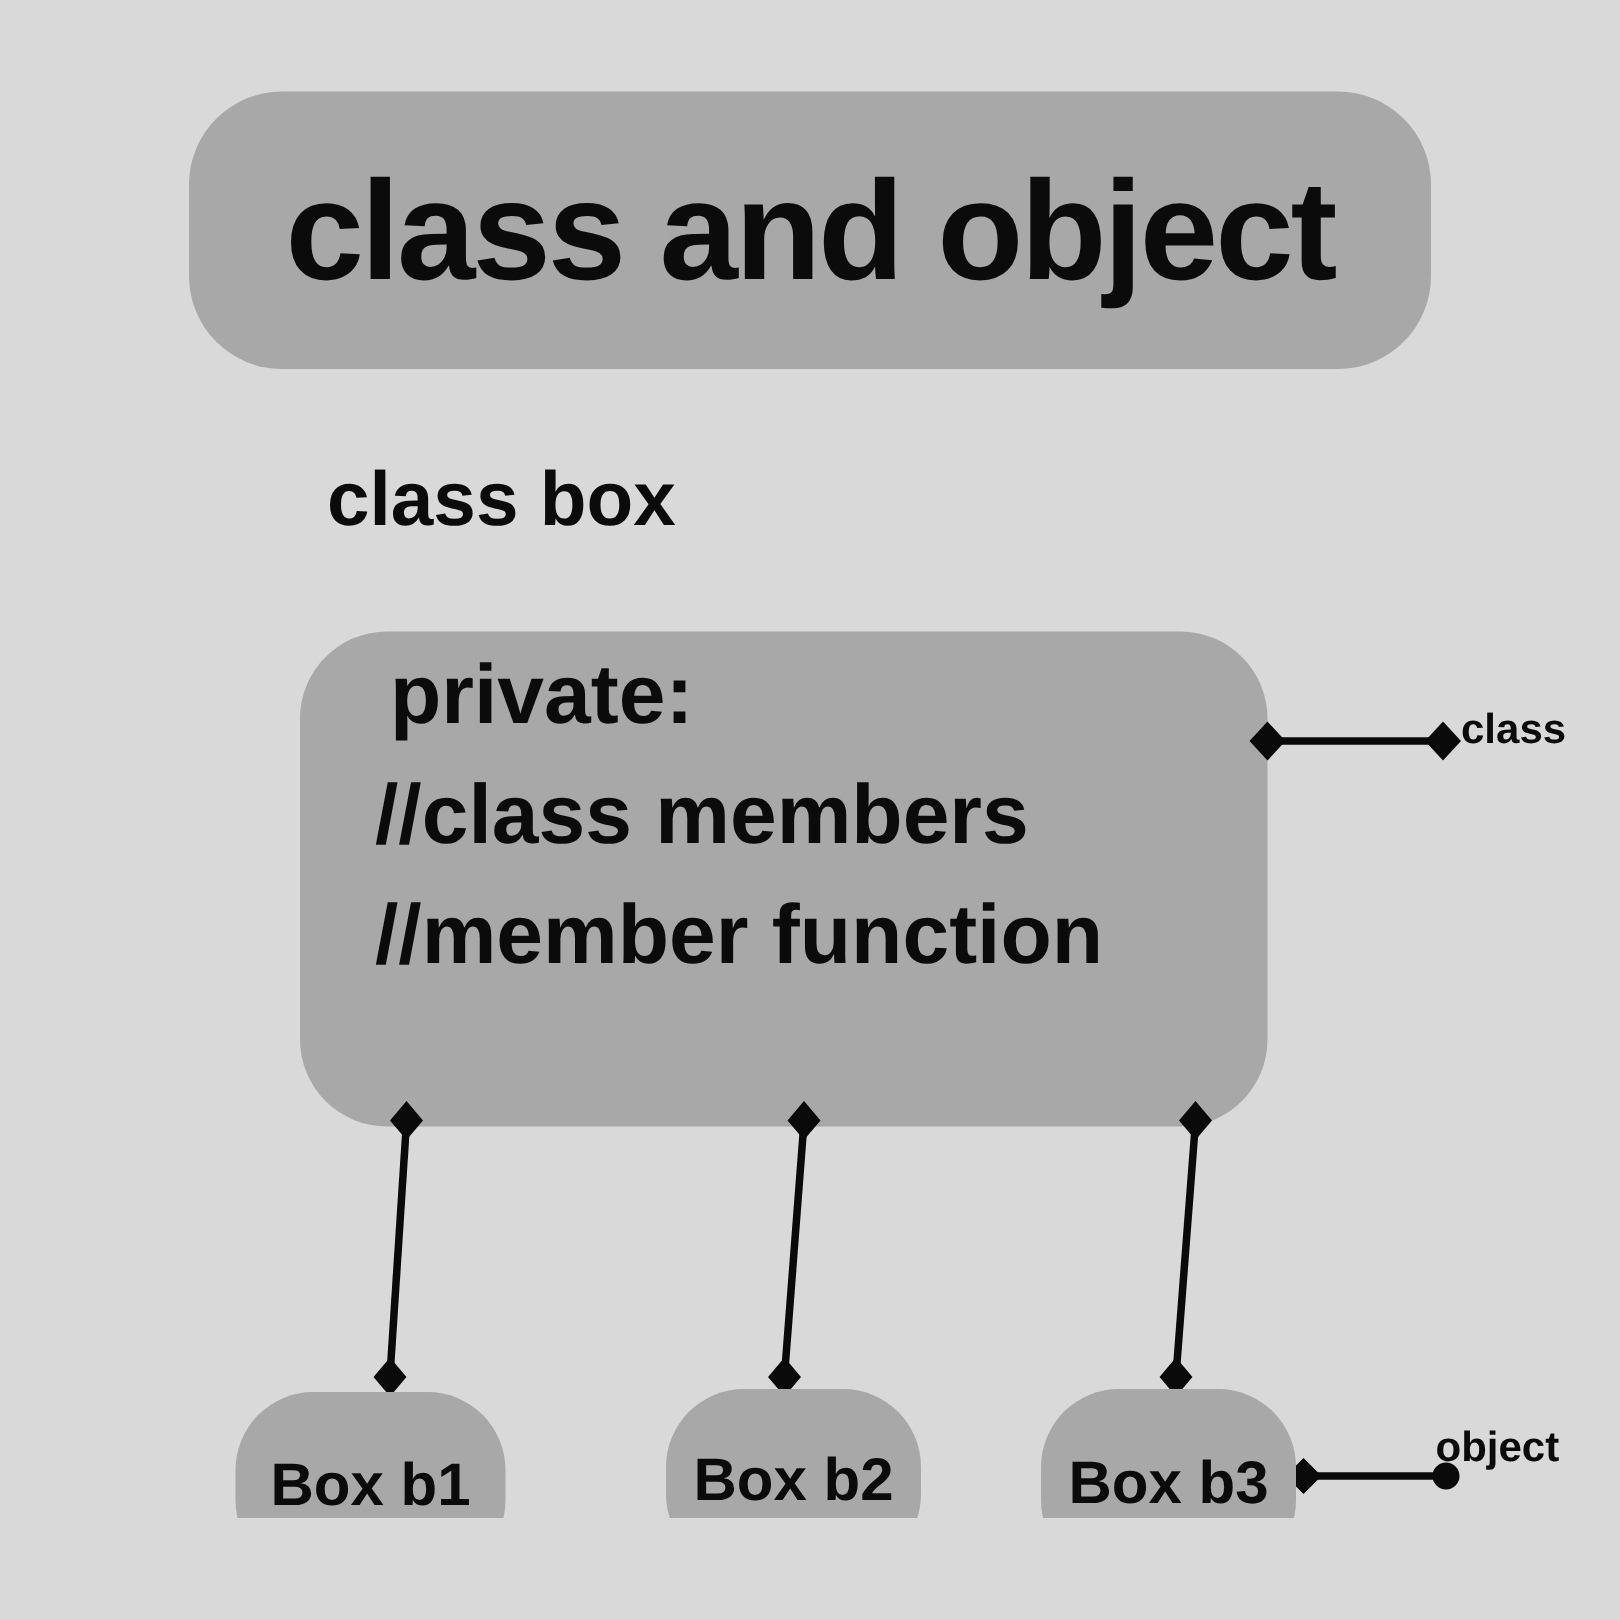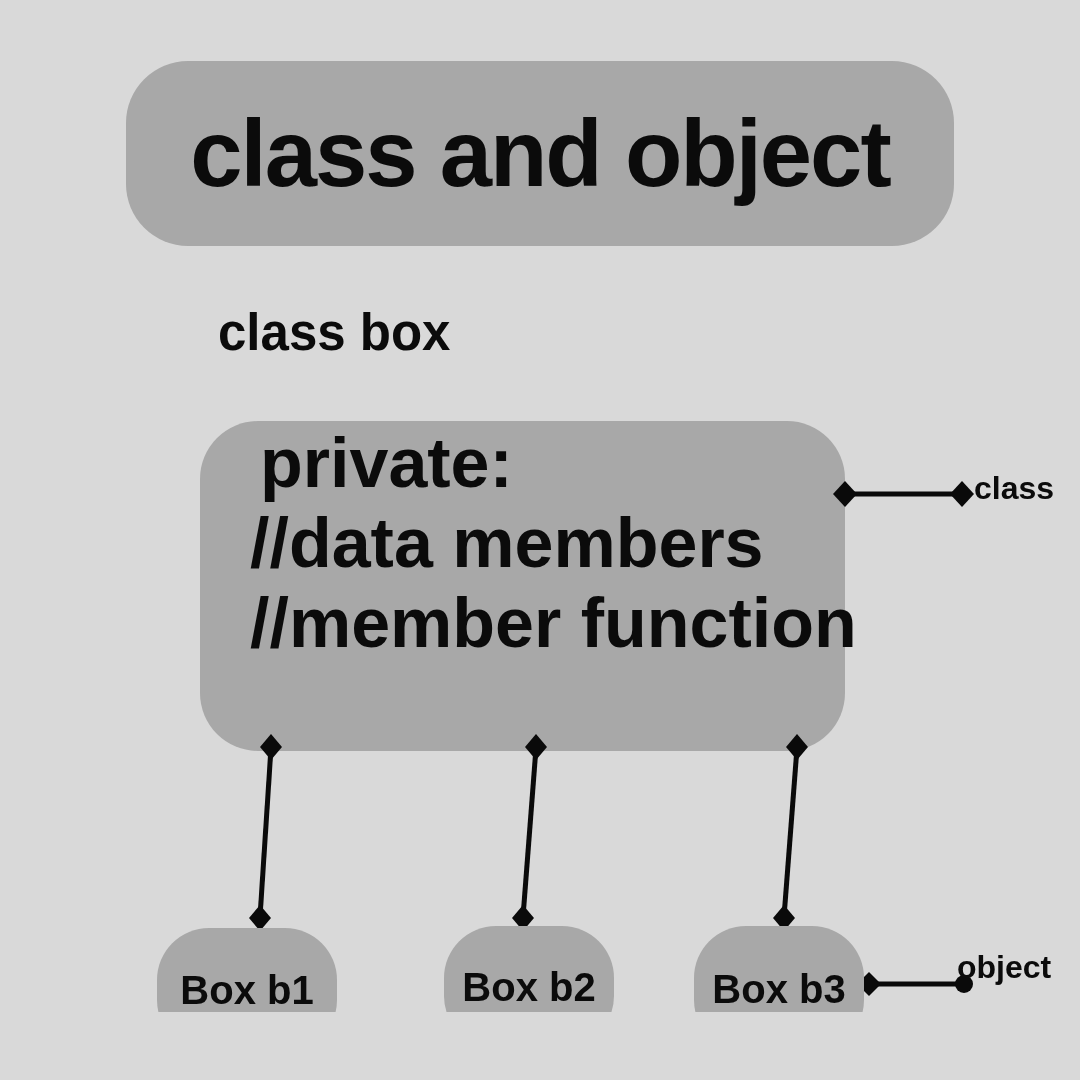--- a/index.html
+++ b/index.html
@@ -48,42 +48,42 @@
     left: 200px;
     top: 421px;
     width: 645px;
     height: 330px;
     border-radius: 58px;
     display: block;
     padding: 2px 0 0 50px;
     box-sizing: border-box;
   }
   .code-line {
-    font-size: 70px;
+    font-size: 56px;
     font-weight: bold;
     line-height: 80px;
     white-space: nowrap;
   }
   .code-line.first {
     padding-left: 10px;
   }
   .obj-box {
     border-radius: 52px;
   }
   .obj-box .obj-text {
     font-size: 40px;
     font-weight: bold;
     white-space: nowrap;
   }
   #box-b1 { left: 157px; top: 928px; width: 180px; height: 124px; }
   #box-b2 { left: 444px; top: 926px; width: 170px; height: 122px; text-align: center; }
   #box-b3 { left: 694px; top: 926px; width: 170px; height: 126px; }
   .pointer-label {
     position: absolute;
-    font-size: 32px;
+    font-size: 28px;
     font-weight: bold;
     white-space: nowrap;
   }
   #class-label {
     left: 974px;
     top: 470px;
   }
   #object-label {
     left: 957px;
     top: 949px;
@@ -103,21 +103,21 @@
 <div id="canvas">
 
   <div class="gbox title-box">
     <span class="title-text">class and object</span>
   </div>
 
   <div class="class-box-label">class box</div>
 
   <div class="gbox main-box">
     <div class="code-line first">private:</div>
-    <div class="code-line">//data members</div>
+    <div class="code-line">//class members</div>
     <div class="code-line">//member function</div>
   </div>
 
   <svg id="connector-svg" viewBox="0 0 1080 1080" xmlns="http://www.w3.org/2000/svg">
 
     <line x1="845" y1="494" x2="962" y2="494" stroke-width="5" stroke="#0a0a0a"></line>
     <polygon points="845,481 857,494 845,507 833,494" fill="#0a0a0a"></polygon>
     <polygon points="962,481 974,494 962,507 950,494" fill="#0a0a0a"></polygon>
 
     <line x1="271" y1="748" x2="260" y2="917" stroke-width="5" stroke="#0a0a0a"></line>

